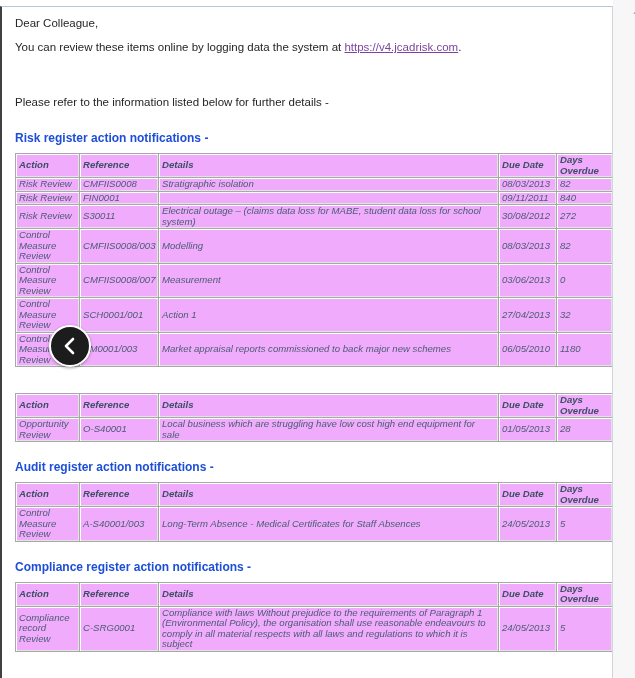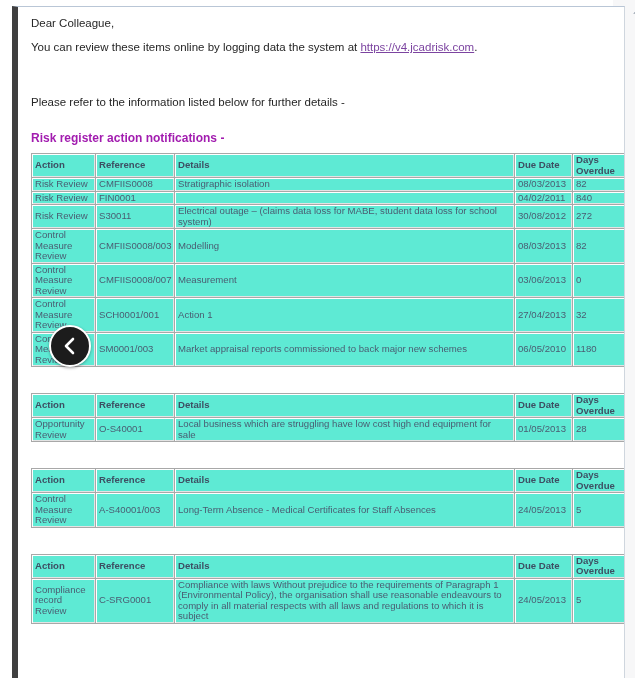--- a/index.html
+++ b/index.html
@@ -12,26 +12,26 @@
     width: 635px;
     height: 678px;
     overflow: hidden;
     font-family: "Liberation Sans", sans-serif;
     position: relative;
   }
 
   
   #email-frame {
     position: absolute;
-    left: 12px;
+    left: 0;
     top: 6px;
     width: 613px;
     height: 672px;
     background: #ffffff;
-    border-left: 6px solid #404040;
+    border-left: 2px solid #404040;
     border-top: 1px solid #b9c6d6;
     border-right: 1px solid #cfd6de;
     box-sizing: border-box;
     overflow: hidden;
   }
 
   
   #right-gutter {
     position: absolute;
     right: 0;
@@ -75,34 +75,35 @@
 
   a.link {
     color: #7c44a0;
     text-decoration: underline;
     text-align: right;
   }
 
   h2.section-title {
     font-size: 12px;
     font-weight: bold;
-    color: #a21caf;
+    color: #1d4ed8;
     margin: 0;
     padding: 0;
     line-height: 14px;
   }
 
   
   table.reg {
     border-collapse: separate;
     border-spacing: 0;
     width: 596px;
     table-layout: fixed;
     border: 1px solid #a8a8a8;
-    background: #5eead4;
+    background: #f0abfc;
+    font-style: italic;
   }
   table.reg td, table.reg th {
     border-right: 1px solid #a8a8a8;
     border-bottom: 1px solid #a8a8a8;
     padding: 1px 3px 1px 3px;
     font-size: 9.6px;
     line-height: 10.5px;
     color: #4a5d72;
     vertical-align: middle;
     text-align: left;
@@ -191,21 +192,21 @@
           <td>Risk Review</td>
           <td>CMFIIS0008</td>
           <td>Stratigraphic isolation</td>
           <td class="c-date">08/03/2013</td>
           <td class="c-over">82</td>
         </tr>
         <tr>
           <td>Risk Review</td>
           <td>FIN0001</td>
           <td></td>
-          <td class="c-date">04/02/2011</td>
+          <td class="c-date">09/11/2011</td>
           <td class="c-over">840</td>
         </tr>
         <tr>
           <td>Risk Review</td>
           <td>S30011</td>
           <td>Electrical outage – (claims data loss for MABE, student data loss for school system)</td>
           <td class="c-date">30/08/2012</td>
           <td class="c-over">272</td>
         </tr>
         <tr>
@@ -265,20 +266,21 @@
           <td>O-S40001</td>
           <td>Local business which are struggling have low cost high end equipment for sale</td>
           <td class="c-date">01/05/2013</td>
           <td class="c-over">28</td>
         </tr>
       </tbody>
     </table>
 
     <div class="spacer-lg"></div>
 
+    <h2 class="section-title">Audit register action notifications -</h2>
     <div class="spacer-sm"></div>
     <table class="reg">
       <colgroup>
           <col class="col-action">
           <col class="col-ref">
           <col class="col-details">
           <col class="col-date">
           <col class="col-over">
         </colgroup>
       <thead>
@@ -296,20 +298,21 @@
           <td>A-S40001/003</td>
           <td>Long-Term Absence - Medical Certificates for Staff Absences</td>
           <td class="c-date">24/05/2013</td>
           <td class="c-over">5</td>
         </tr>
       </tbody>
     </table>
 
     <div class="spacer-lg"></div>
 
+    <h2 class="section-title">Compliance register action notifications -</h2>
     <div class="spacer-sm"></div>
     <table class="reg">
       <colgroup>
           <col class="col-action">
           <col class="col-ref">
           <col class="col-details">
           <col class="col-date">
           <col class="col-over">
         </colgroup>
       <thead>

